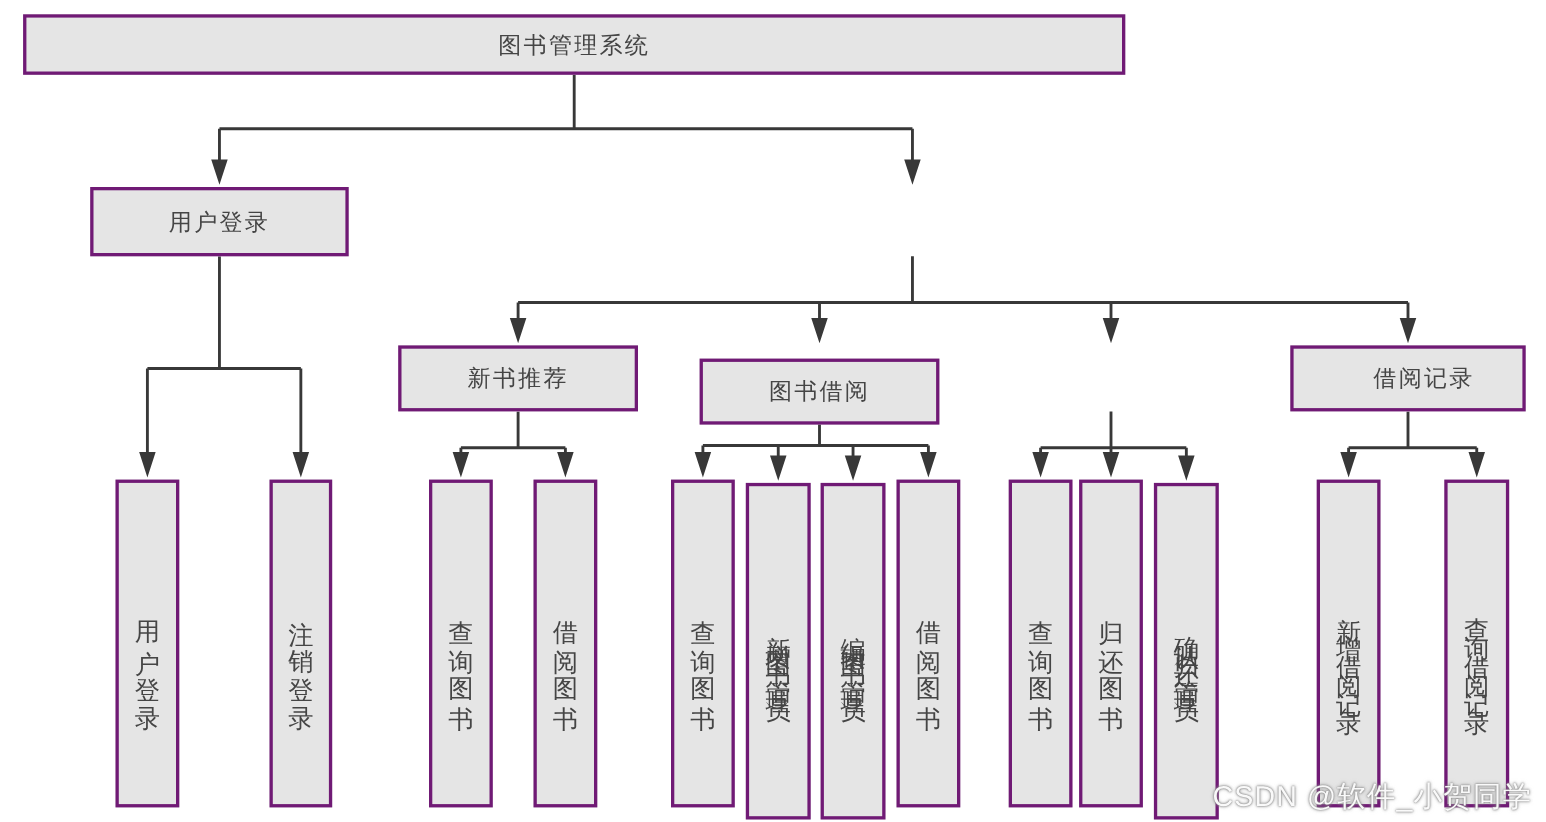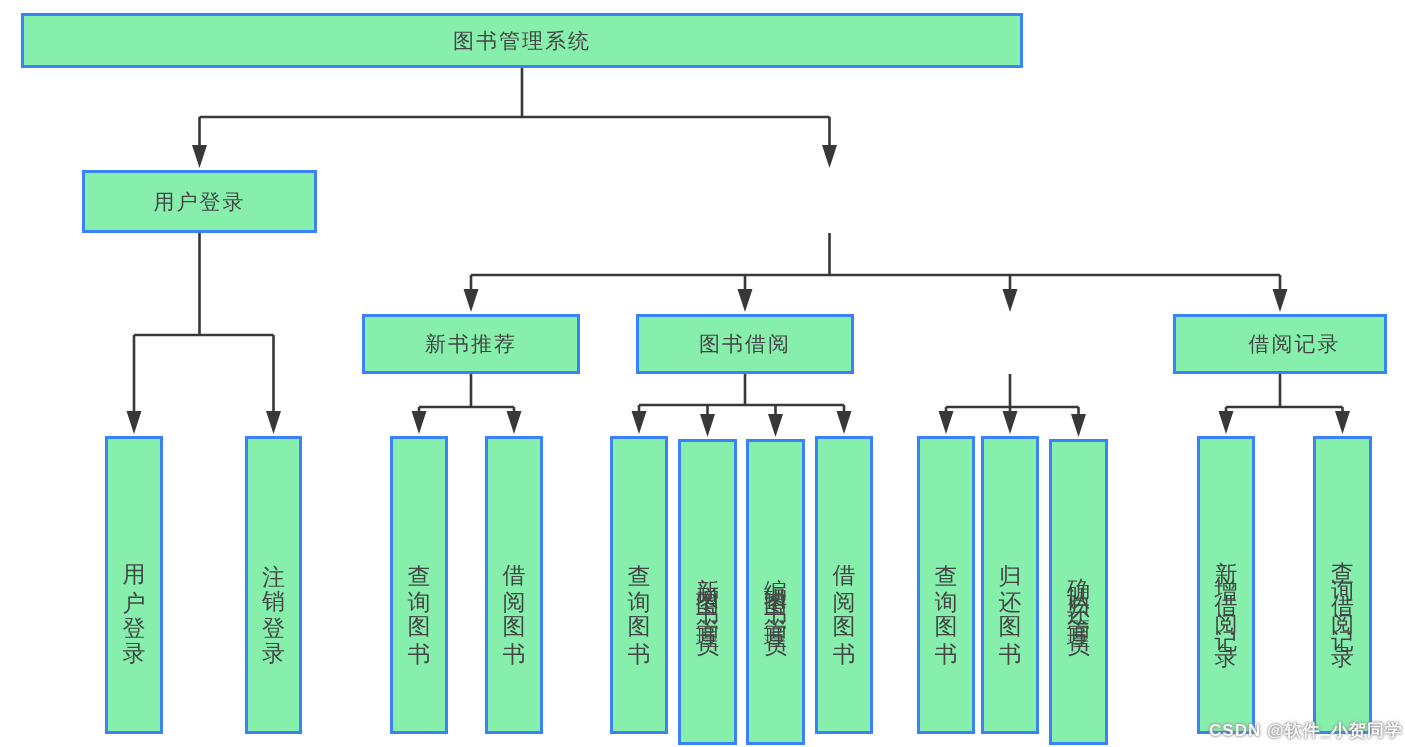--- a/index.html
+++ b/index.html
@@ -7,46 +7,45 @@
     position:relative;
     width:1405px;height:747px;
     background:#ffffff;
     font-family:"Liberation Sans","DejaVu Sans",sans-serif;
     color:#454545;
     overflow:hidden;
   }
   .connectors{position:absolute;left:0;top:0;width:1405px;height:747px;}
   .node{
     position:absolute;
-    border:3px solid #3b82f6;
-    background:#86efac;
+    border:3px solid #701a75;
+    background:#e5e5e5;
     box-sizing:border-box;
     display:flex;align-items:center;justify-content:center;
   }
   .hbox{font-size:21px;letter-spacing:2px;white-space:nowrap;}
   .vbox .vlabel{
     writing-mode:vertical-rl;
     text-orientation:mixed;
     white-space:nowrap;
     font-size:23px;
     line-height:1;
   }
   .vt4 .vlabel{letter-spacing:26px;margin-bottom:-26px;}
   .vt6 .vlabel{letter-spacing:17px;margin-bottom:-17px;}
   .vt9 .vlabel{letter-spacing:8px;margin-bottom:-8px;}
   .watermark{
     position:absolute;
-    right:2px;bottom:5px;
-    font-size:17px;
+    right:12px;bottom:5px;
+    font-size:26px;
     letter-spacing:1px;
     color:rgba(255,255,255,0.95);
     text-shadow:0 0 2px rgba(125,125,125,0.95),0 0 2px rgba(125,125,125,0.7),0 0 4px rgba(160,160,160,0.6);
     z-index:5;
     white-space:nowrap;
-    font-weight:bold;
   }
 </style>
 </head>
 <body>
 
 <div class="canvas">
 
   <svg class="connectors" viewBox="0 0 1405 747" xmlns="http://www.w3.org/2000/svg">
     <path fill="none" stroke="#383838" stroke-width="2.6" d="
       M522 68 V117
@@ -79,21 +78,21 @@
     <span>图书管理系统</span>
   </div>
 
   <div class="node hbox" style="left:82px;top:170px;width:235px;height:63px;">
     <span>用户登录</span>
   </div>
 
   <div class="node hbox" style="left:362px;top:314px;width:218px;height:60px;align-items:center;">
     <span>新书推荐</span>
   </div>
-  <div class="node hbox" style="left:636px;top:314px;width:218px;height:60px;">
+  <div class="node hbox" style="left:636px;top:326px;width:218px;height:60px;">
     <span>图书借阅</span>
   </div>
   <div class="node hbox" style="left:1173px;top:314px;width:214px;height:60px;padding-left:29px;">
     <span>借阅记录</span>
   </div>
 
   <div class="node vbox vt4" style="left:105px;top:436px;width:58px;height:298px;">
     <span class="vlabel">用户登录</span>
   </div>
   <div class="node vbox vt4" style="left:245px;top:436px;width:57px;height:298px;">

